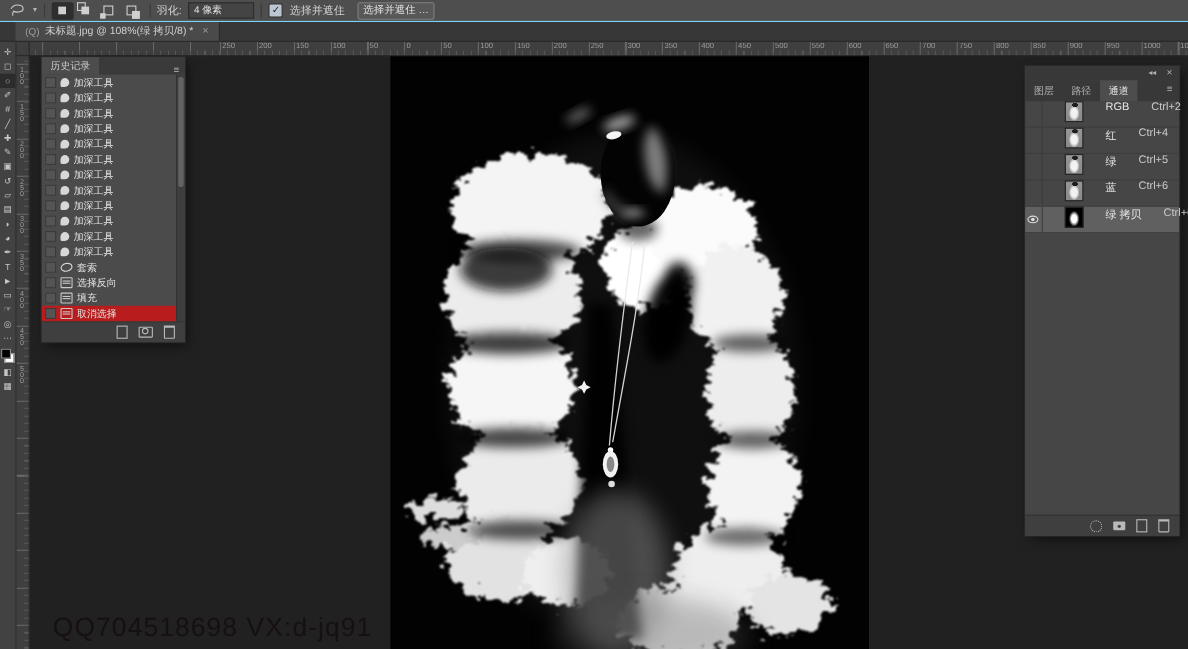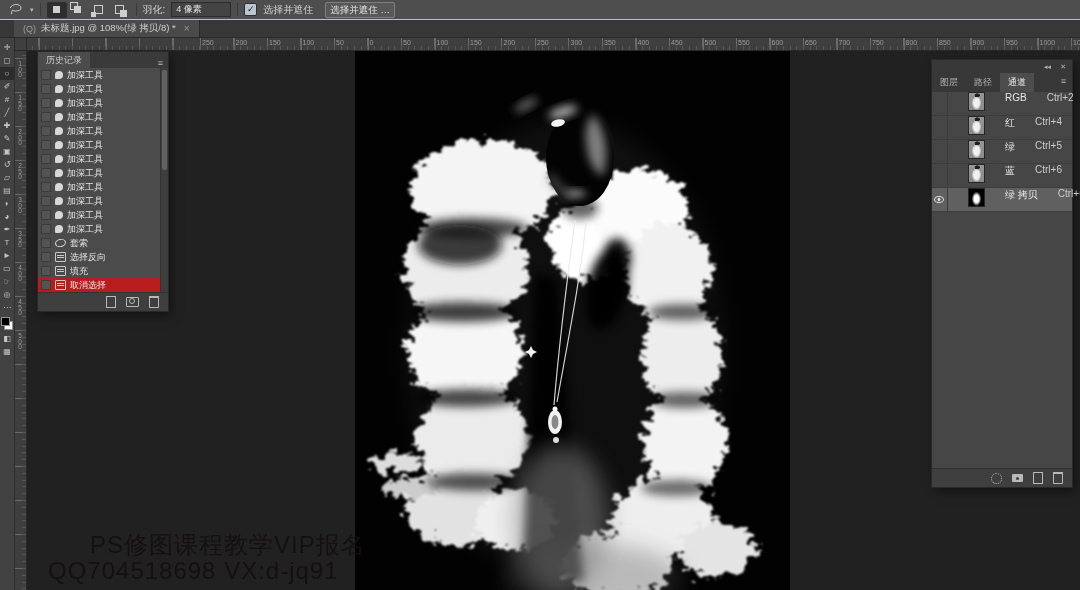--- a/index.html
+++ b/index.html
@@ -363,21 +363,20 @@
         <g fill="#ffffff">
           <path d="M176,296 l2,4 4,2 -4,2 -2,4 -2,-4 -4,-2 4,-2z" opacity="0.95"></path>
           <circle cx="200" cy="359" r="2.5"></circle>
           <ellipse cx="200" cy="372" rx="7" ry="12" fill="#f2f2f2"></ellipse>
           <ellipse cx="200" cy="372" rx="3.5" ry="7" fill="#888888"></ellipse>
           <circle cx="201" cy="390" r="3" fill="#dddddd"></circle>
         </g>
       </svg>
     </div>
     <div class="watermark">
-      <div class="wl1">PS修图课程教学VIP报名</div>
       <div class="wl2">QQ704518698 VX:d-jq91</div>
     </div>
   </div>
 </div>
 
 <div class="panel history-panel">
   <div class="phead">
     <span class="ptab">历史记录</span>
     <span class="pmenu">≡</span>
   </div>

